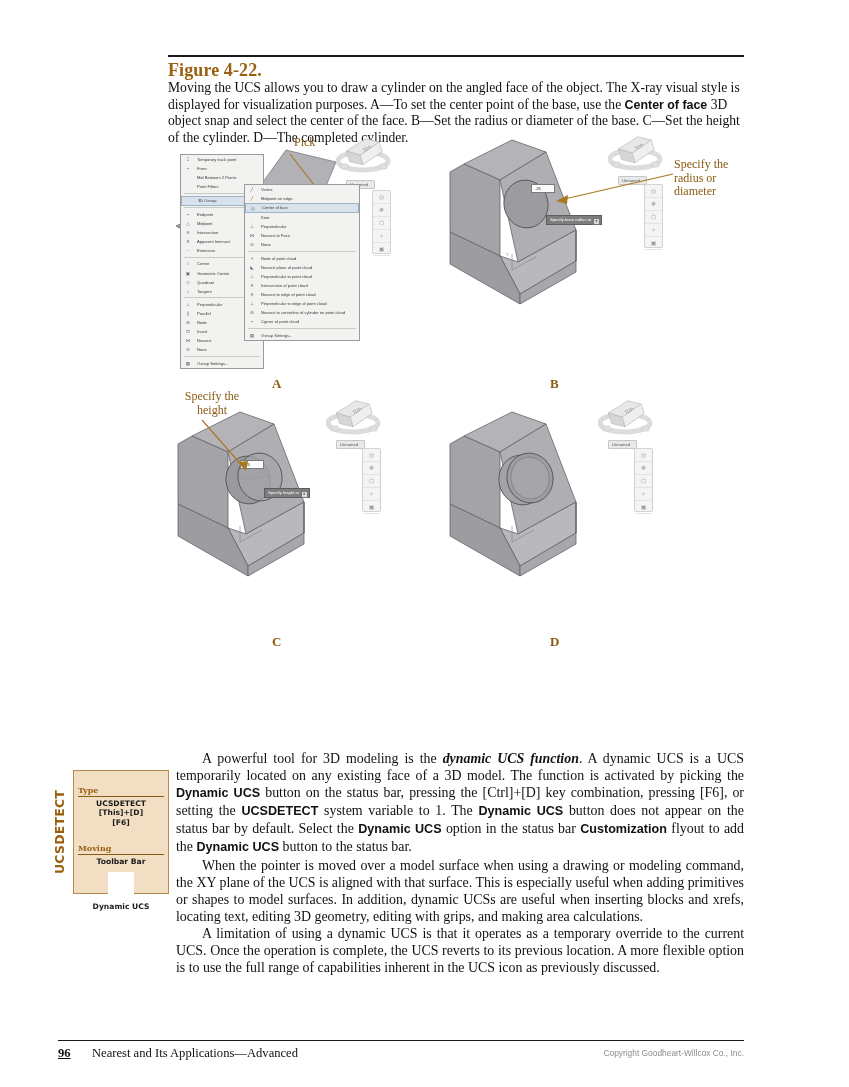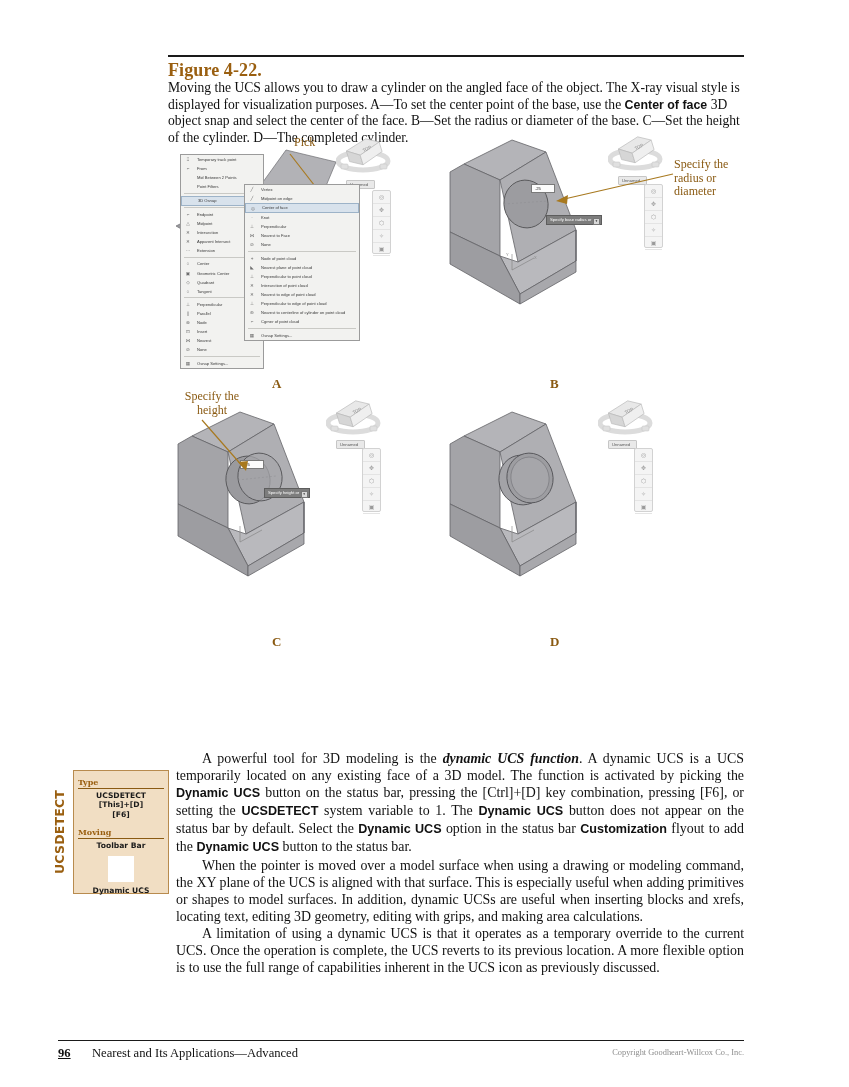--- a/index.html
+++ b/index.html
@@ -105,21 +105,21 @@
     writing-mode:vertical-rl;transform:rotate(180deg);
     font-family:"DejaVu Sans",sans-serif;font-weight:bold;font-size:12.5px;
     color:#9a5f10;text-align:center;letter-spacing:.2px;
   }
   .ribbon .box{
     position:absolute;left:21px;top:0;width:94px;height:122px;
     background:#f1dec3;border:1px solid #b88b4e;
   }
   .ribbon .hdr{
     font-family:"DejaVu Serif",serif;font-weight:bold;font-size:8px;color:#9a5f10;
-    padding:6px 0 1px 4px;
+    padding:14px 0 1px 4px;
   }
   .ribbon .hr{height:1px;background:#8a5a12;margin:0 4px;}
   .ribbon .ctr{
     font-family:"DejaVu Sans",sans-serif;font-weight:bold;font-size:7.6px;
     color:#1a1a1a;text-align:center;line-height:9.4px;padding:2px 0;
   }
   .ribbon .swatch{
     width:26px;height:26px;background:#ffffff;margin:3px auto 2px auto;border:0;
   }
 
@@ -132,21 +132,21 @@
   .body-text p{margin:0;text-indent:26px;}
   .body-text .bs{font-family:"Liberation Sans",sans-serif;font-weight:bold;font-size:12.6px;}
   .body-text .bi{font-family:"Liberation Serif",serif;font-weight:bold;font-style:italic;}
 
   
   .foot-rule{position:absolute;left:58px;top:1040px;width:686px;height:0;border-top:1.6px solid #1a1a1a;}
   .pg-num{position:absolute;left:58px;top:1046px;font-family:"Liberation Serif",serif;
     font-weight:bold;font-size:12.6px;color:#111;text-decoration:underline;}
   .foot-title{position:absolute;left:92px;top:1046px;font-family:"Liberation Serif",serif;
     font-size:12.6px;color:#111;}
-  .copyright{position:absolute;right:105px;top:1048px;font-family:Liberation Serif, serif;
+  .copyright{position:absolute;right:105px;top:1048px;font-family:Liberation Sans, sans-serif;
     font-size:8.4px;color:#8d8d8d;}
 </style>
 </head>
 <body>
 
 <div class="page">
 
   <div class="fig-rule"></div>
   <div class="fig-caption">
     <span class="fig-num">Figure 4-22.</span><br>

